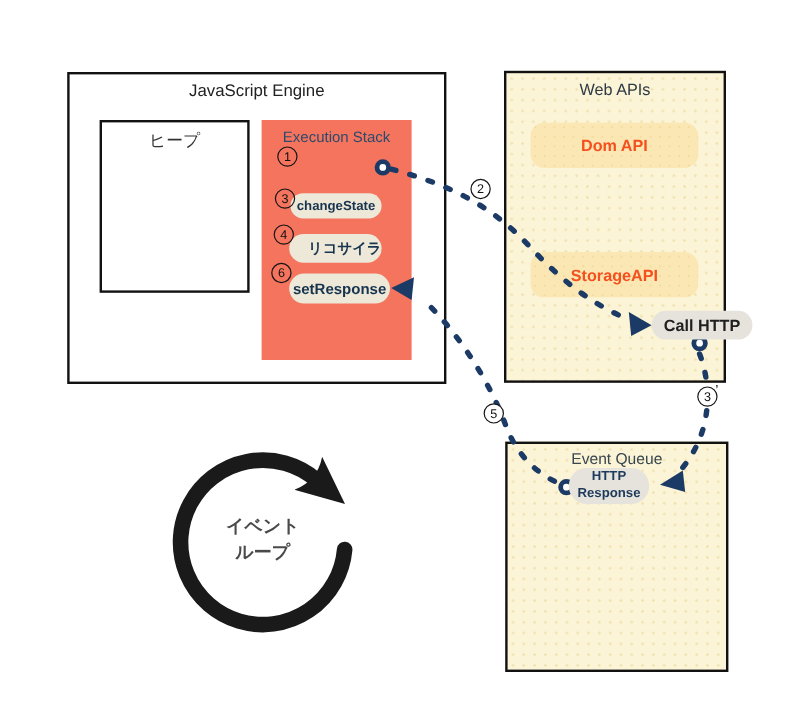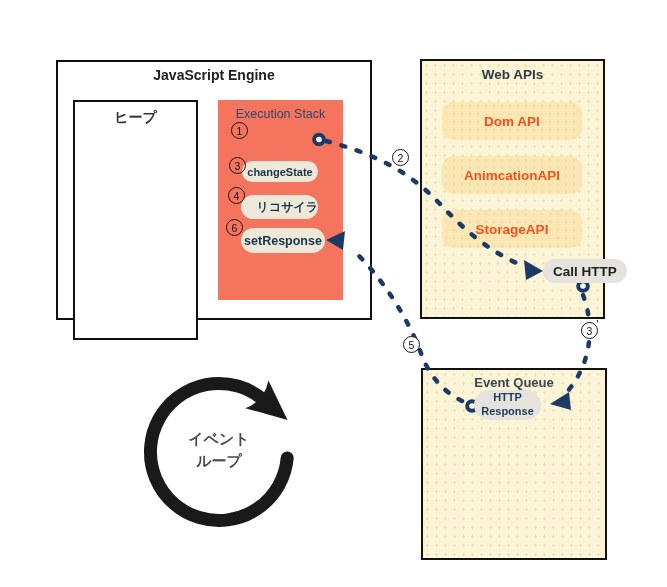--- a/index.html
+++ b/index.html
@@ -11,32 +11,32 @@
     --navy:#1C3A66;
     --navy-text:#17344F;
     --gray-pill:#E6E3DC;
     --ink:#1A1A1A;
   }
   html,body{margin:0;padding:0;background:#fff;}
   body{font-family:"Liberation Sans","DejaVu Sans",sans-serif;}
   .canvas{position:relative;width:667px;height:587px;background:#fff;overflow:hidden;}
 
   .box{position:absolute;border:2px solid #111;background:#fff;box-sizing:border-box;}
-  .box-title{display:block;text-align:center;margin-top:6px;font-size:13.5px;color:#2E3A45;font-weight:bold;}
+  .box-title{display:block;text-align:center;margin-top:6px;font-size:13.5px;color:#2E3A45;}
 
   .yellowbox{
     background-color:var(--api-box);
     background-image:radial-gradient(#F1E2B2 1px, transparent 1.2px);
     background-size:9px 9px;
   }
 
   
   .js-engine{left:56px;top:60px;width:316px;height:260px;}
   .js-title{font-size:14px;color:#212121;margin-top:5px;}
-  .heap{left:73px;top:100px;width:125px;height:240px;}
+  .heap{left:83px;top:100px;width:125px;height:144px;}
   .heap-label{font-size:14px;color:#333;margin-top:7px;}
   .stack{position:absolute;left:218px;top:100px;width:125px;height:200px;background:var(--salmon);}
   .stack-title{font-size:12.5px;color:#2E4A6B;font-weight:500;margin-top:7px;}
 
   .pill{position:absolute;display:flex;align-items:center;justify-content:center;
         background:var(--cream);border-radius:14px;box-sizing:border-box;}
   .stack-pill{color:var(--navy-text);font-weight:bold;}
   .p-fetch{left:243px;top:128px;width:80px;height:24px;font-size:13px;}
   .p-change{left:242px;top:161px;width:76px;height:21px;font-size:11px;}
   .p-reco{left:241px;top:195px;width:77px;height:24px;font-size:12px;justify-content:flex-end;}
@@ -108,23 +108,20 @@
   <span class="badge b3">3</span>
   <span class="badge b4">4</span>
   <span class="badge b6">6</span>
 
   <div class="box yellowbox web-apis">
     <span class="box-title">Web APIs</span>
   </div>
   <div class="api-pill a1">
     <span>Dom API</span>
   </div>
-  <div class="api-pill a2">
-    <span>AnimcationAPI</span>
-  </div>
   <div class="api-pill a3">
     <span>StorageAPI</span>
   </div>
   <div class="call-http">
     <span>Call HTTP</span>
   </div>
 
   <div class="box yellowbox event-queue">
     <span class="box-title eq-title">Event Queue</span>
   </div>

